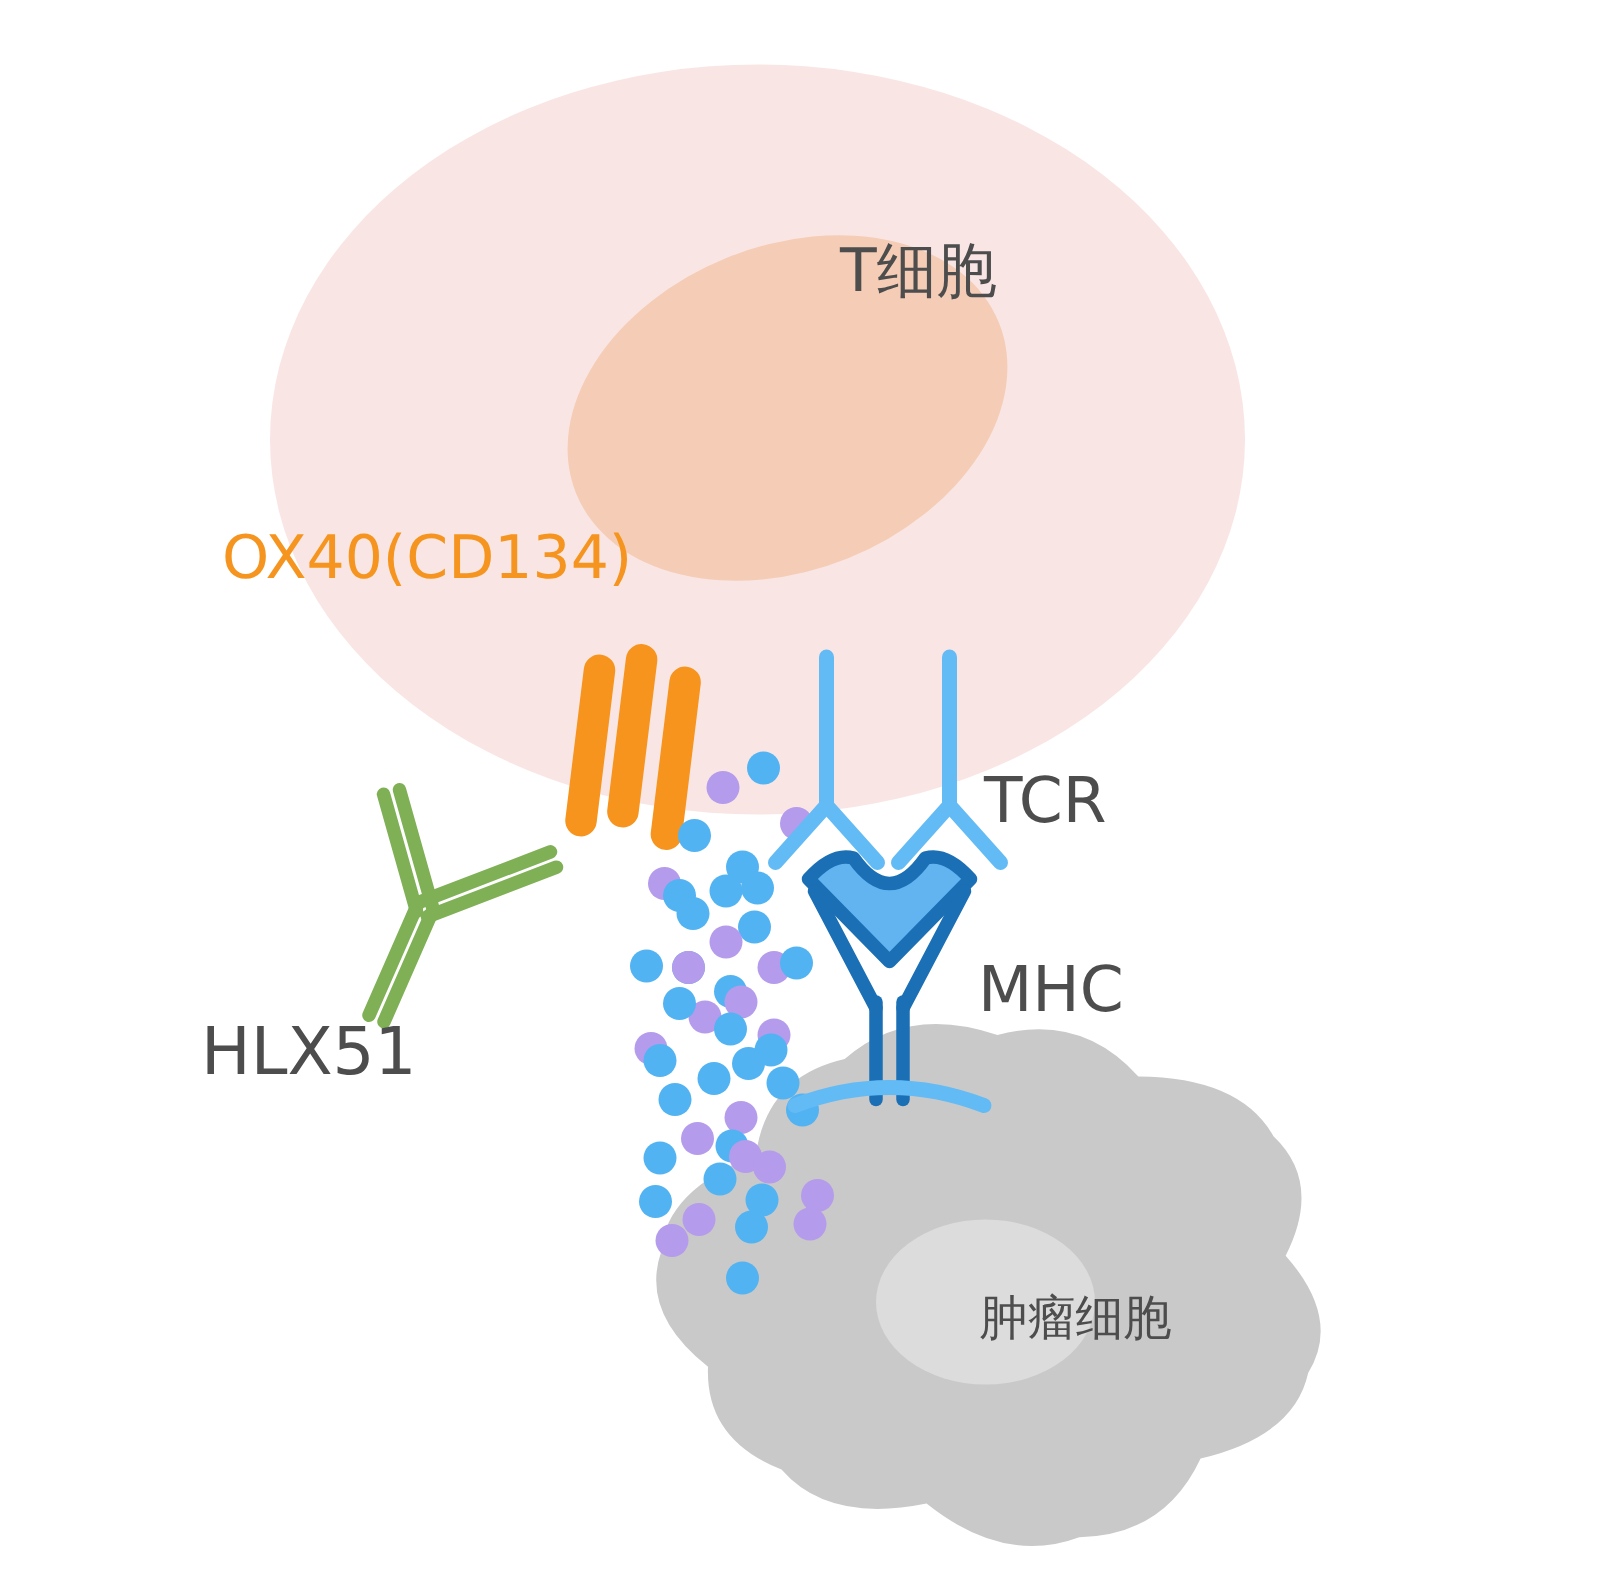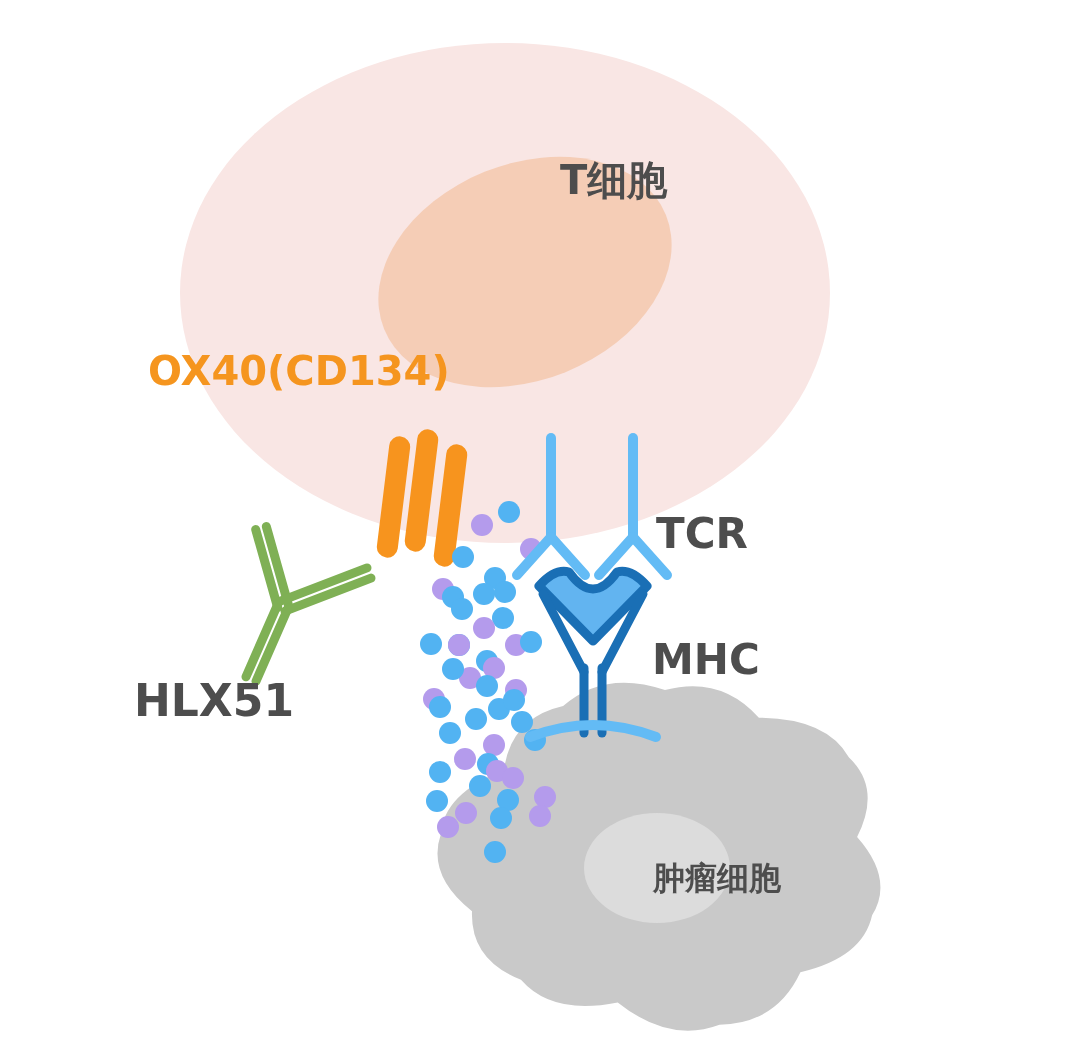--- a/index.html
+++ b/index.html
@@ -11,21 +11,20 @@
     width: 1080px;
     height: 1052px;
     overflow: hidden;
     font-family: "DejaVu Sans", "Liberation Sans", sans-serif;
   }
   #diagram-root {
     position: relative;
     width: 908px;
     height: 1052px;
     background: #ffffff;
-    font-weight: bold;
   }
   #scene {
     position: absolute;
     top: 0;
     left: 0;
     width: 1080px;
     height: 1052px;
     display: block;
   }
   .lbl {

